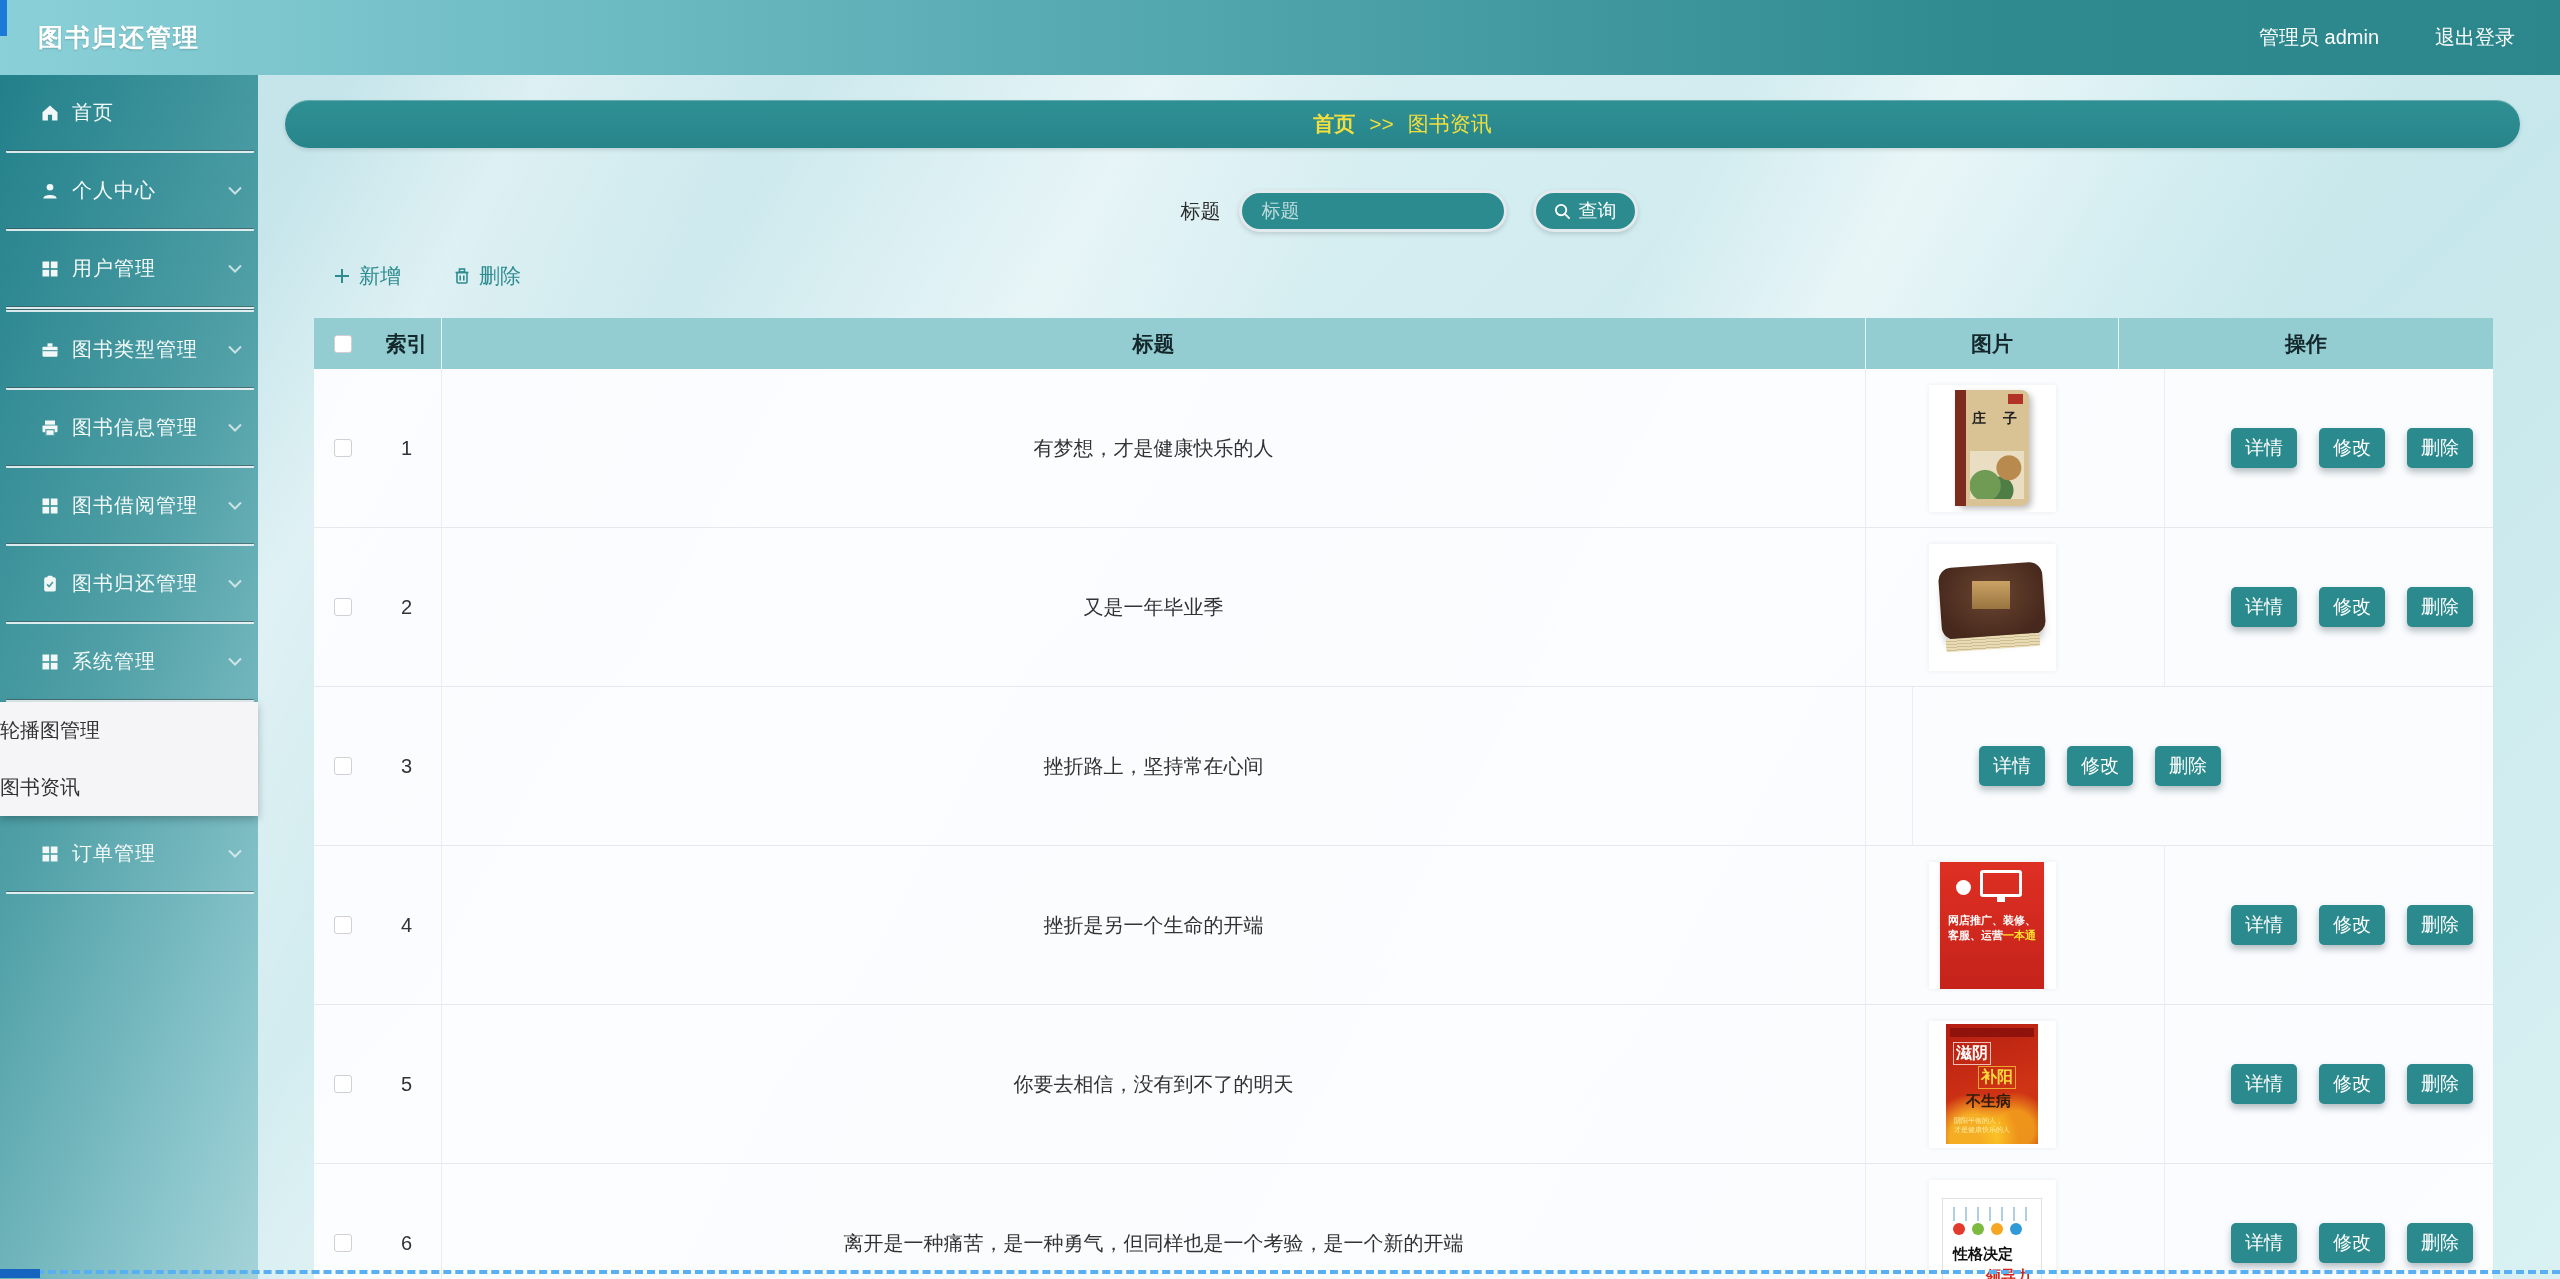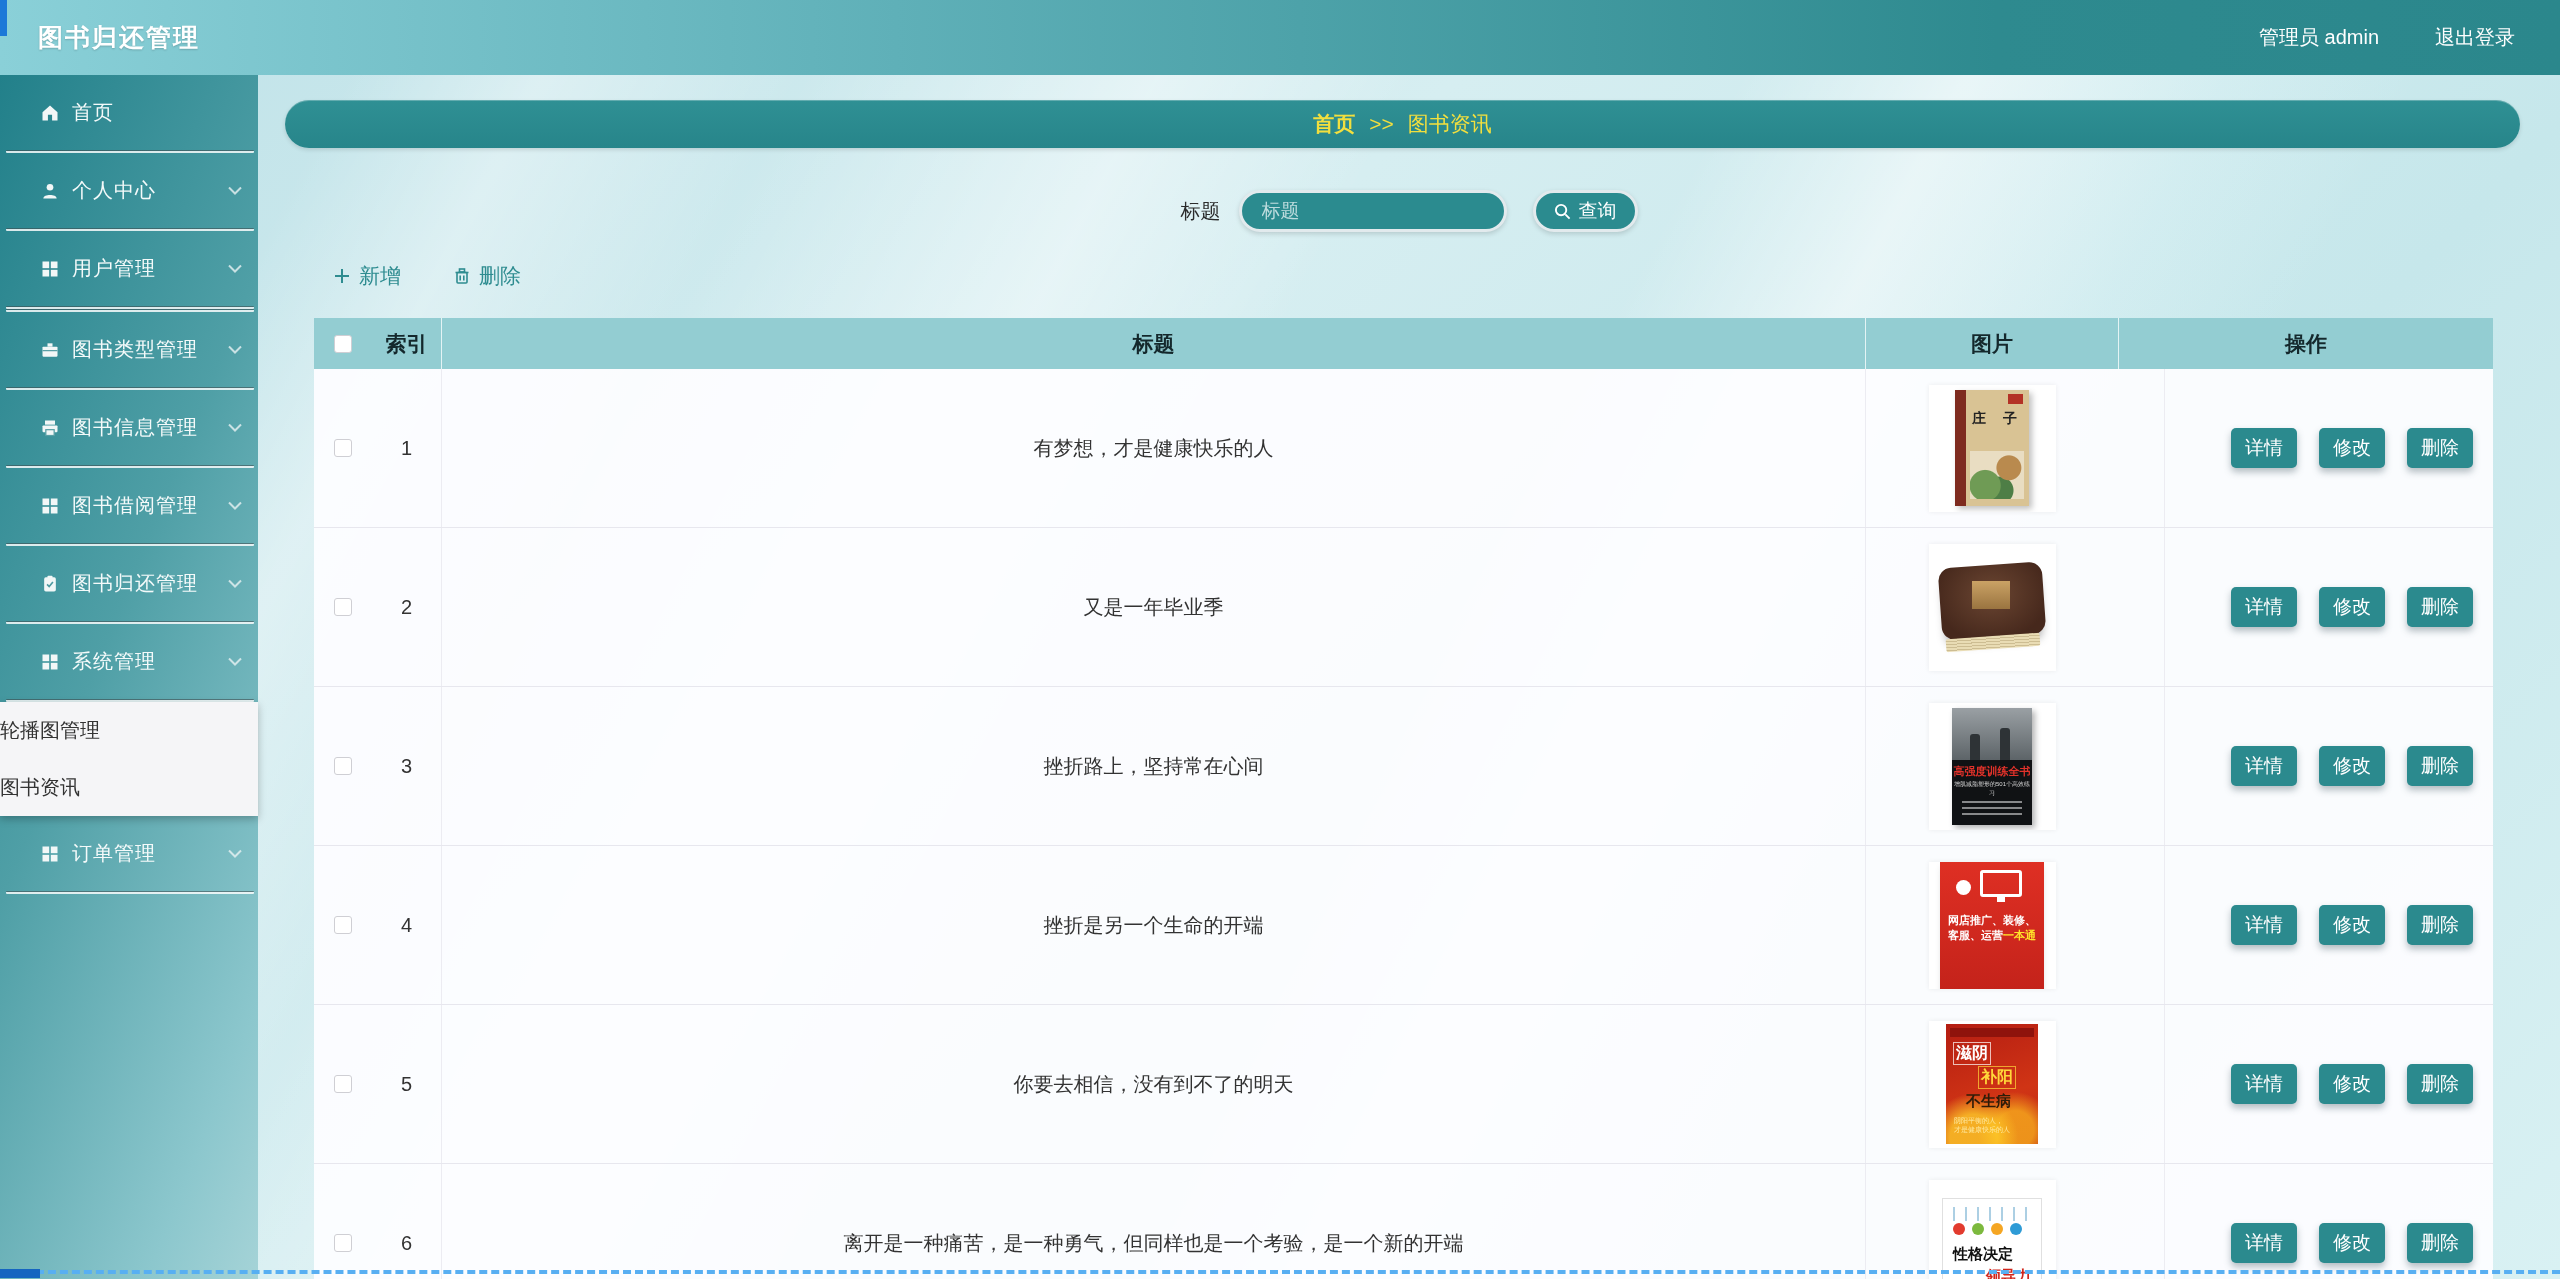--- a/index.html
+++ b/index.html
@@ -85,21 +85,21 @@
     border-radius:3px; cursor:pointer; }
   .op-btn { width:66px; height:40px; background:#2b8a8e; color:#fff; font-size:19px;
     border:none; border-radius:5px; margin:0 11px; cursor:pointer; font-family:inherit;
     box-shadow:0 4px 7px rgba(90,110,120,.45); }
 
   
   .imgbox { width:127px; height:127px; background:#fff; display:flex; align-items:center;
     justify-content:center; box-shadow:0 0 5px rgba(0,0,0,.07); position:relative; overflow:hidden; }
   .bk { position:relative; }
 
-  .bk-zz { width:74px; height:116px; background:#d9c394; box-shadow:3px 3px 6px rgba(0,0,0,.25); }
+  .bk-zz { width:74px; height:116px; background:#d9c394; box-shadow:3px 3px 6px rgba(0,0,0,.25);border-radius:8px; }
   .bk-zz .spine { position:absolute; left:0; top:0; bottom:0; width:11px; background:#7e2b1f; }
   .bk-zz .seal { position:absolute; right:6px; top:4px; width:15px; height:10px; background:#b33226; }
   .bk-zz .zz-t { position:absolute; top:20px; left:11px; right:0; text-align:center;
     font-size:14px; font-weight:bold; color:#222; letter-spacing:6px;
     font-family:"DejaVu Serif","Liberation Serif",serif; }
   .bk-zz .paint { position:absolute; left:15px; right:5px; bottom:7px; height:48px;
     background:
       radial-gradient(circle at 28% 72%, #6f9b55 0 29%, transparent 31%),
       radial-gradient(circle at 72% 35%, #b98a4e 0 24%, transparent 26%),
       radial-gradient(circle at 55% 82%, #4e7e46 0 27%, transparent 29%),
@@ -459,33 +459,20 @@
         <button class="op-btn">删除</button>
       </div>
     </div>
 
     <div class="t-row">
       <div class="tc c-check">
           <span class="cbx"></span>
         </div>
       <div class="tc c-index">3</div>
       <div class="tc c-title">挫折路上，坚持常在心间</div>
-      <div class="tc c-img">
-        <div class="imgbox">
-          <div class="bk bk-fit">
-            <span class="photo">
-                <i class="p1"></i>
-                <i class="p2"></i>
-              </span>
-            <span class="f-t1">高强度训练全书</span>
-            <span class="f-t2">增肌减脂塑形的501个高效练习</span>
-            <span class="f-bars"></span>
-          </div>
-        </div>
-      </div>
       <div class="tc c-ops">
         <button class="op-btn">详情</button>
         <button class="op-btn">修改</button>
         <button class="op-btn">删除</button>
       </div>
     </div>
 
     <div class="t-row">
       <div class="tc c-check">
           <span class="cbx"></span>

